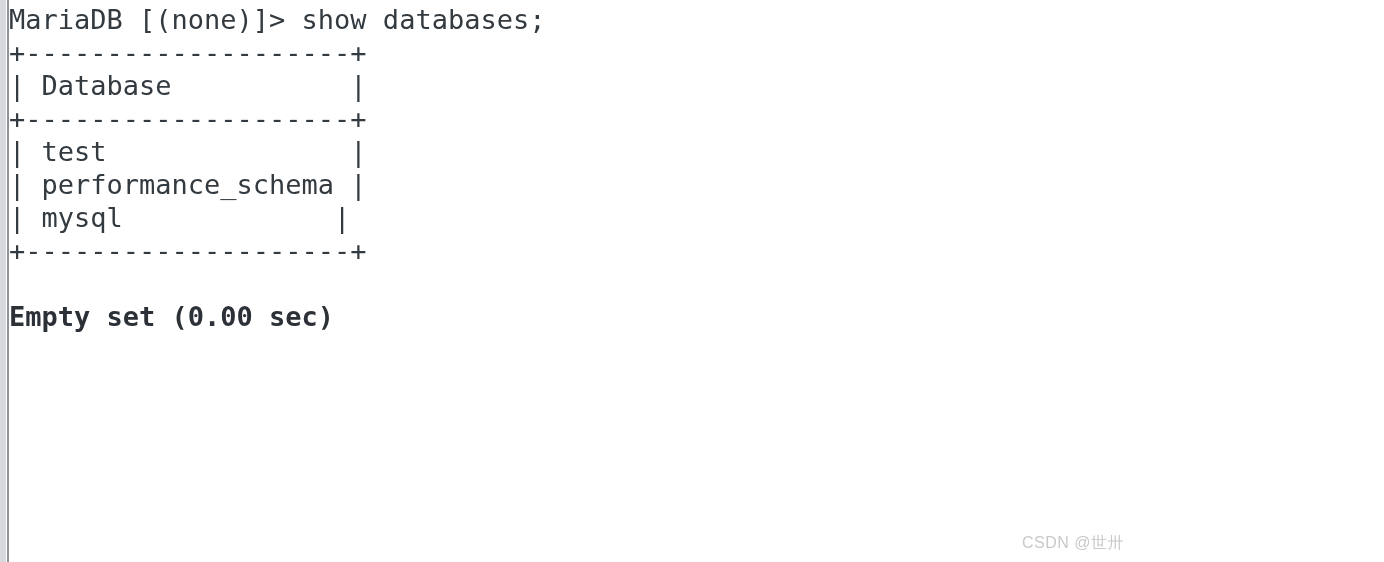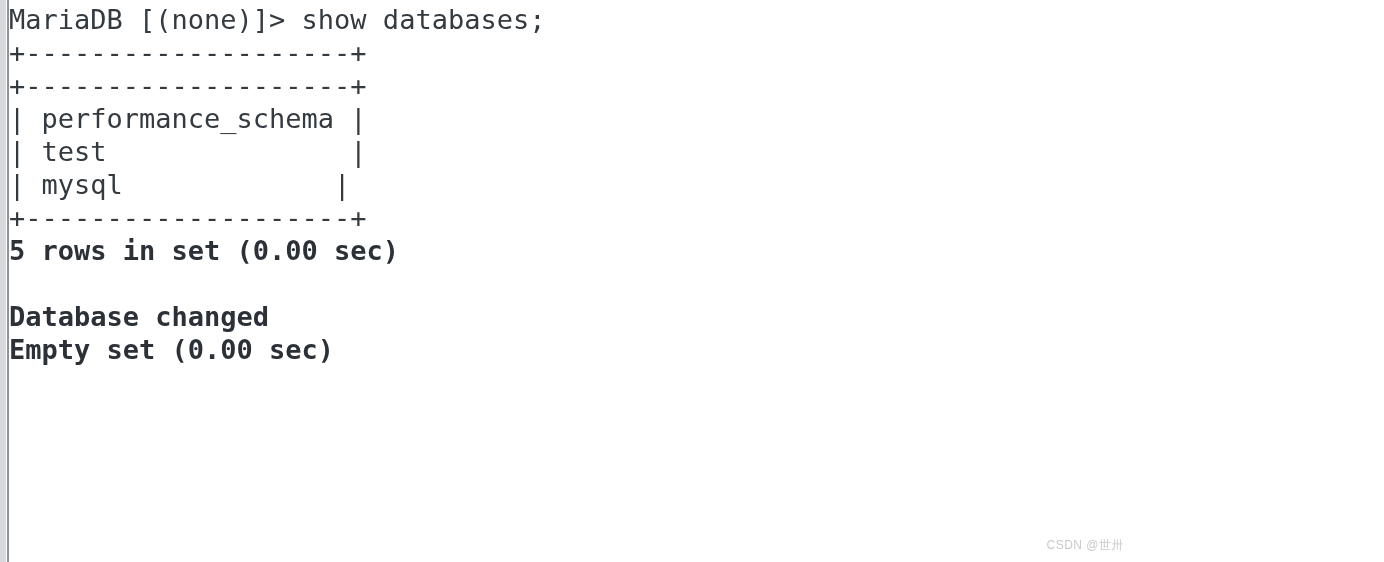--- a/index.html
+++ b/index.html
@@ -65,46 +65,45 @@
     color: #2b3137;
   }
   .term-line.blank {
     color: transparent;
   }
   #watermark {
     position: absolute;
     right: 8px;
     bottom: 8px;
     font-family: "Liberation Sans", sans-serif;
-    font-size: 12px;
+    font-size: 16px;
     color: #c9c9c9;
     letter-spacing: 0.5px;
     white-space: pre;
     user-select: none;
   }
 </style>
 </head>
 <body>
 
 <div id="terminal-window">
 
   <div id="left-gutter">
     <div id="scrollbar-track"></div>
     <div id="window-divider"></div>
   </div>
 
   <div id="console-output">
       <div class="term-line">MariaDB [(none)]&gt; show databases;</div>
       <div class="term-line">+--------------------+</div>
+      <div class="term-line">| Database           |</div>
       <div class="term-line">+--------------------+</div>
+      <div class="term-line">| test               |</div>
       <div class="term-line">| performance_schema |</div>
-      <div class="term-line">| test               |</div>
       <div class="term-line">| mysql             |</div>
       <div class="term-line">+--------------------+</div>
-      <div class="term-line bold">5 rows in set (0.00 sec)</div>
       <div class="term-line blank"></div>
-      <div class="term-line bold">Database changed</div>
       <div class="term-line bold">Empty set (0.00 sec)</div>
     </div>
 
   <div id="watermark">CSDN @世卅</div>
 
 </div>
 
 </body></html>

